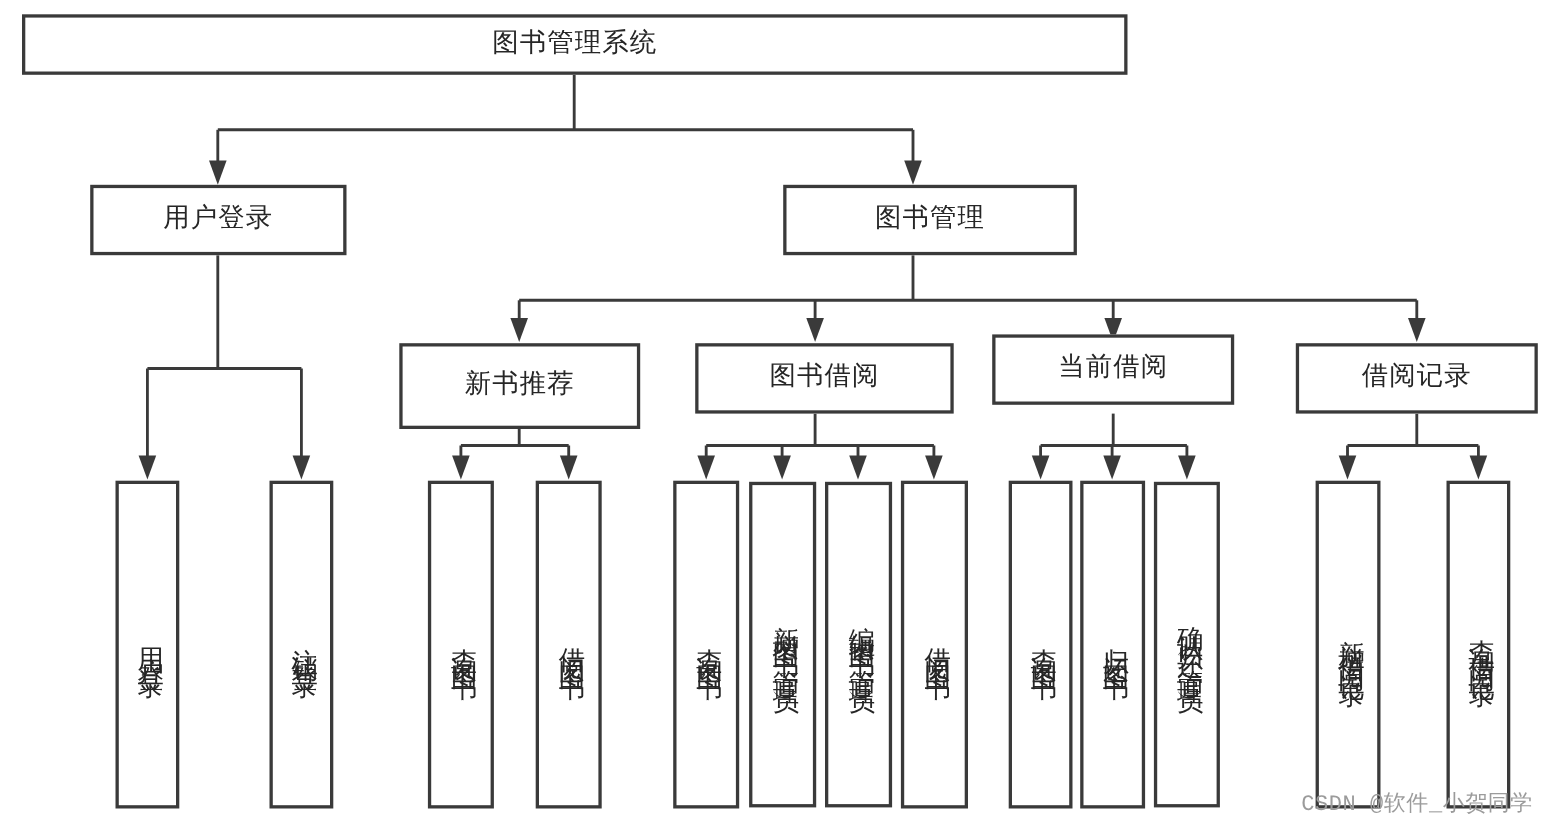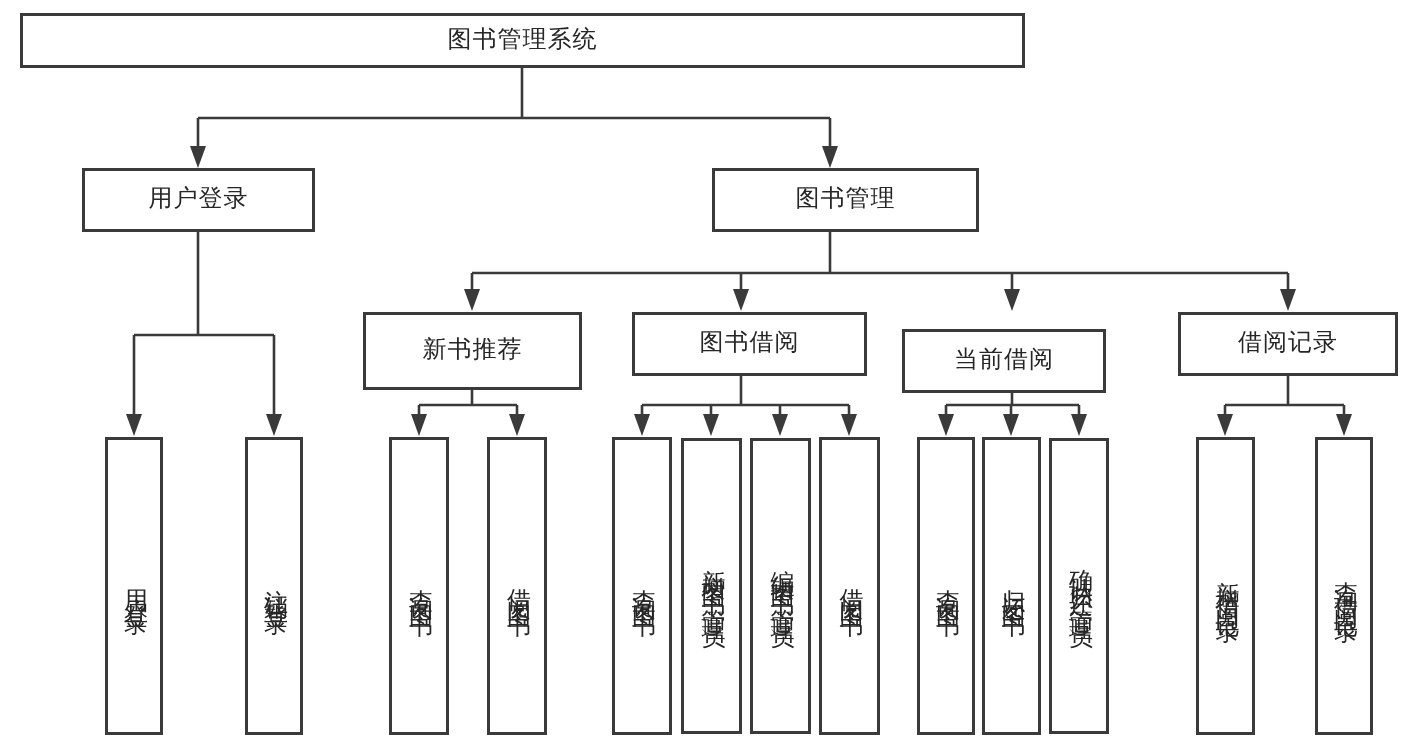--- a/index.html
+++ b/index.html
@@ -123,21 +123,21 @@
   <div class="box h" style="left:712px;top:168px;width:267px;height:64px">
     <span>图书管理</span>
   </div>
 
   <div class="box h" style="left:363px;top:312px;width:219px;height:78px">
     <span>新书推荐</span>
   </div>
   <div class="box h" style="left:632px;top:312px;width:235px;height:64px">
     <span>图书借阅</span>
   </div>
-  <div class="box h" style="left:902px;top:329px;width:204px;height:64px">
+  <div class="box h" style="left:902px;top:304px;width:220px;height:64px">
     <span>当前借阅</span>
   </div>
   <div class="box h" style="left:1178px;top:312px;width:220px;height:64px">
     <span>借阅记录</span>
   </div>
 
   <div class="box v" style="left:105px;top:437px;width:58px;height:298px">
     <span>用户登录</span>
   </div>
   <div class="box v" style="left:245px;top:437px;width:58px;height:298px">
@@ -174,14 +174,15 @@
     <span>确认归还（管理员）</span>
   </div>
 
   <div class="box v" style="left:1196px;top:437px;width:59px;height:298px">
     <span>新增借阅记录</span>
   </div>
   <div class="box v" style="left:1315px;top:437px;width:58px;height:298px">
     <span>查询借阅记录</span>
   </div>
 
+  <div class="watermark">CSDN @软件_小贺同学</div>
 
 </div>
 
 </body></html>

